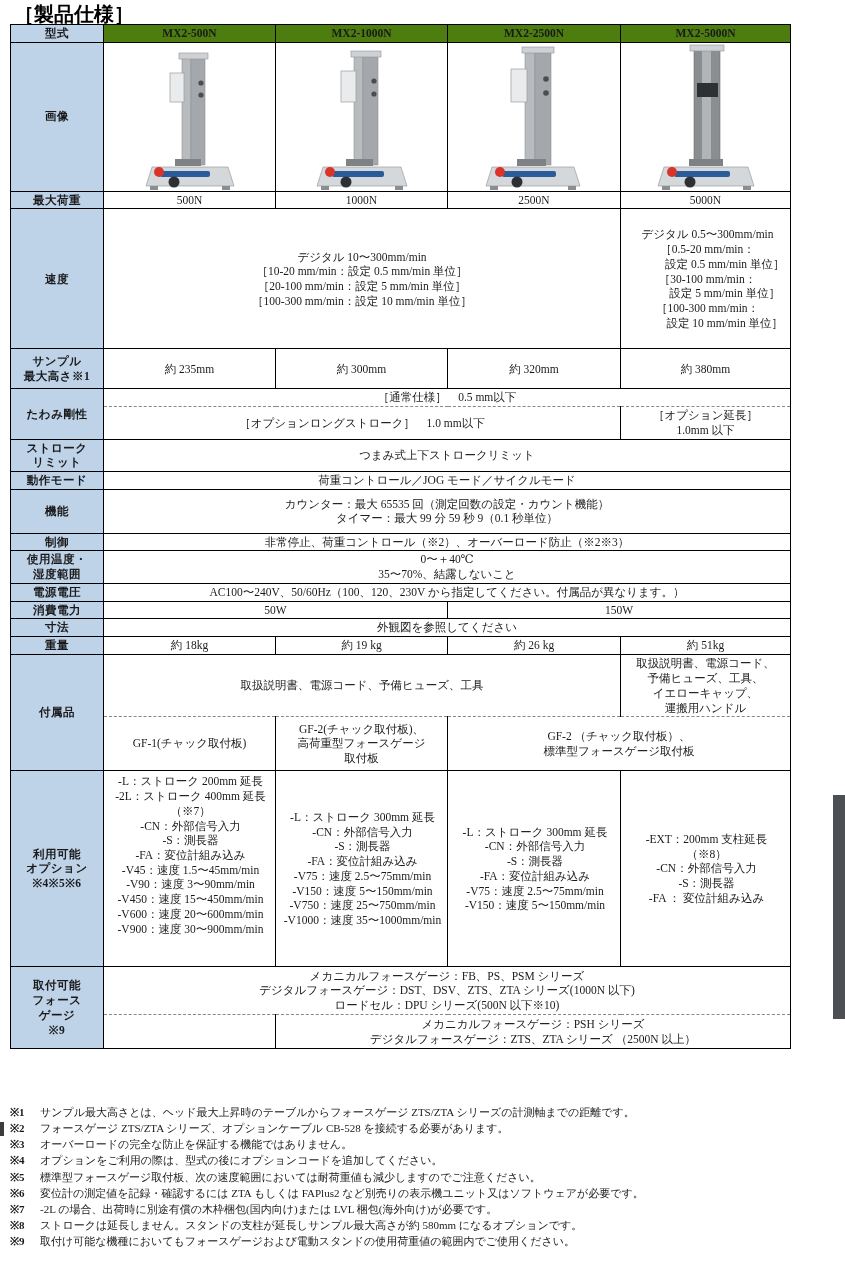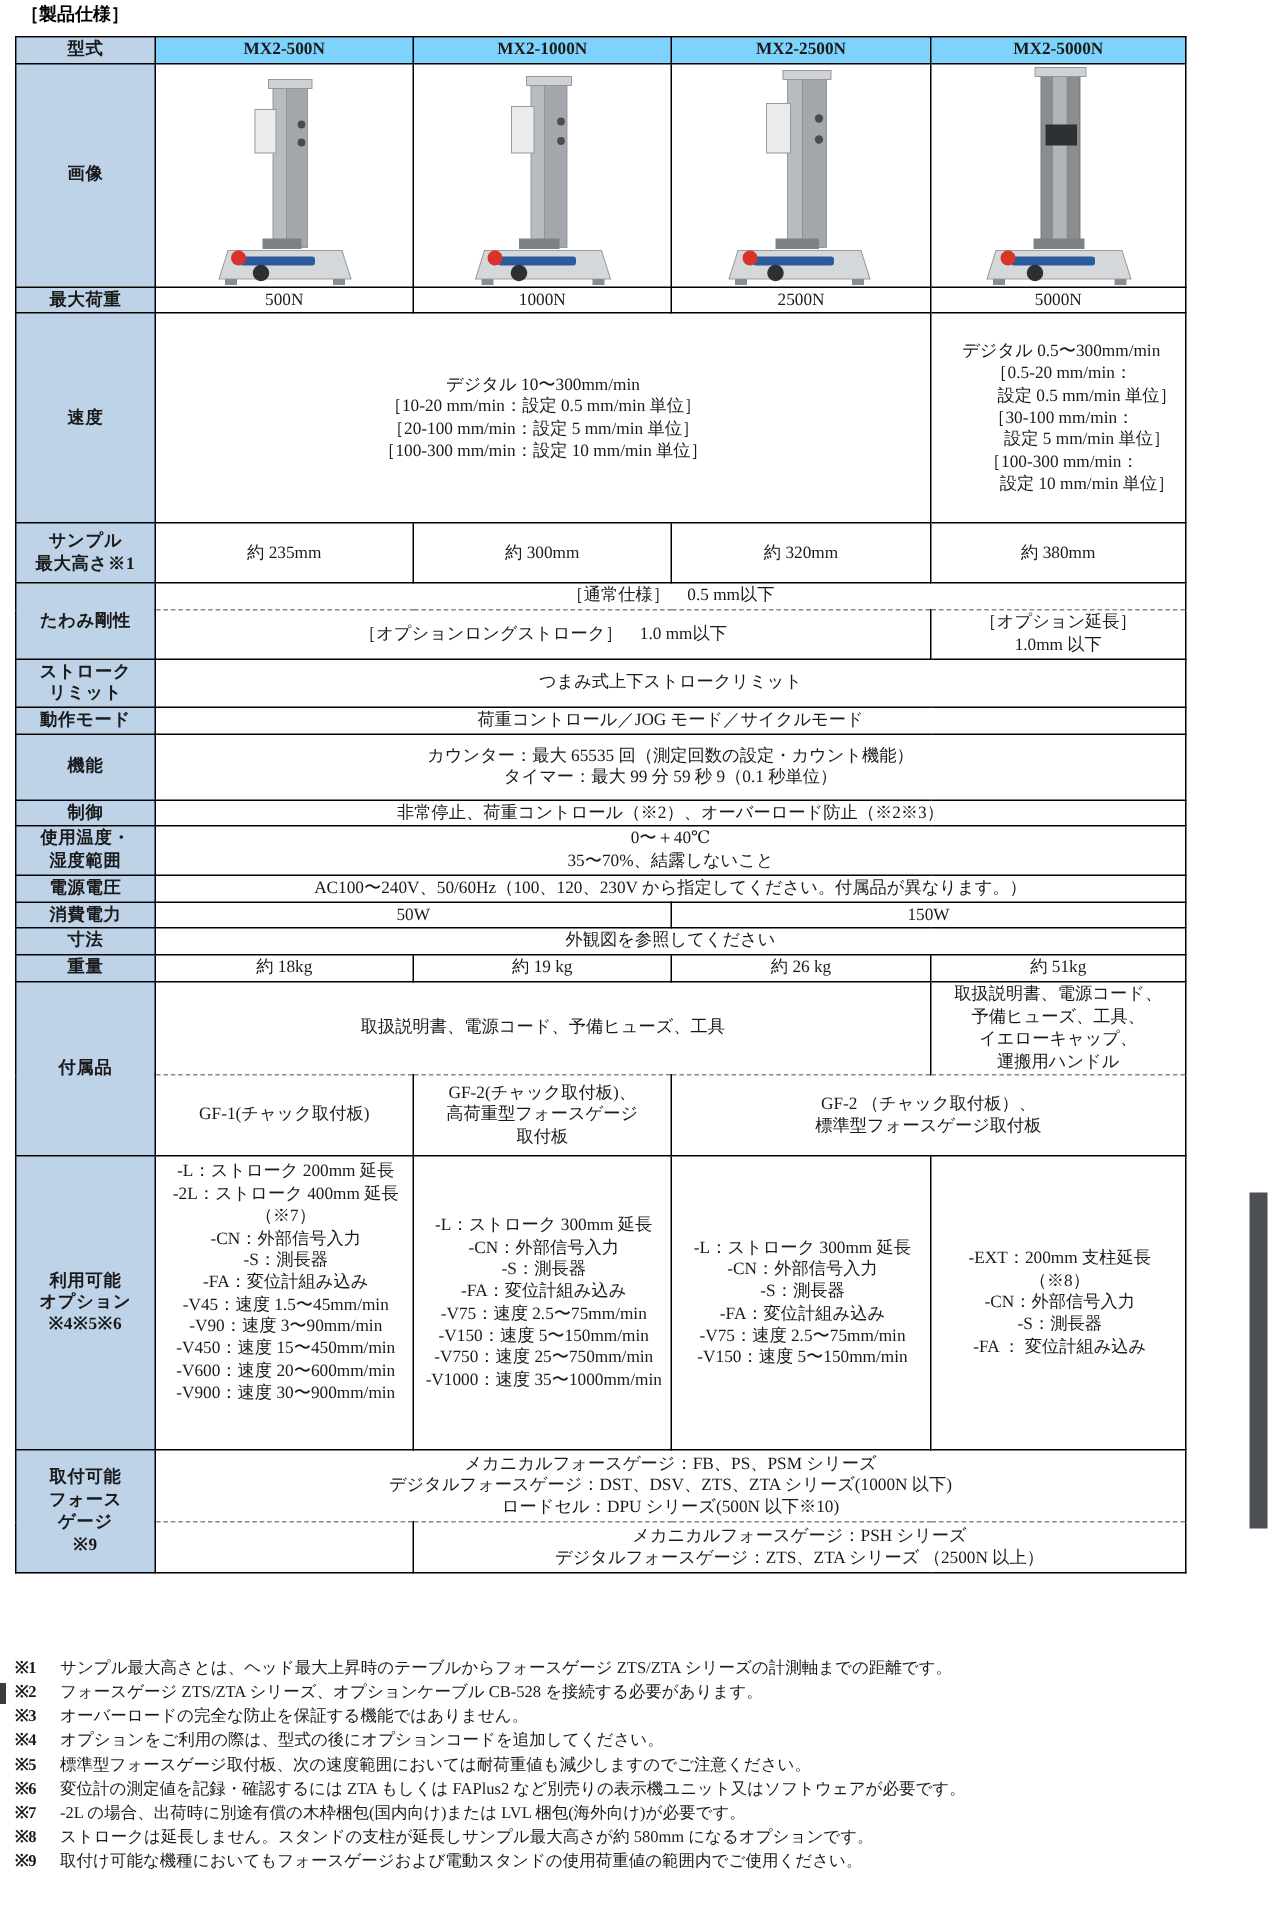--- a/index.html
+++ b/index.html
@@ -17,21 +17,21 @@
   .page {
     position: relative;
     width: 845px;
     height: 1286px;
     box-sizing: border-box;
   }
   .doc-title {
     position: absolute;
     left: 14px;
     top: 1px;
-    font-size: 12px;
+    font-size: 20px;
     font-weight: bold;
     letter-spacing: 0px;
     color: #000;
     font-family: "Liberation Serif", "DejaVu Serif", serif;
   }
   table.spec {
     position: absolute;
     left: 10px;
     top: 24px;
     width: 780px;
@@ -51,21 +51,21 @@
   }
   th.rowlabel, td.rowlabel {
     background: #bed2e8;
     font-weight: bold;
     font-size: 12.5px;
     width: 93px;
     color: #000;
     letter-spacing: 0.5px;
   }
   th.colhead {
-    background: #7dd3fc;
+    background: #4d7c0f;
     font-weight: bold;
     font-size: 13px;
     color: #000;
   }
   .c2 { width: 172px; }
   .c3 { width: 172px; }
   .c4 { width: 173px; }
   .c5 { width: 170px; }
 
   .img-cell { height: 148px; padding: 0 !important; }

